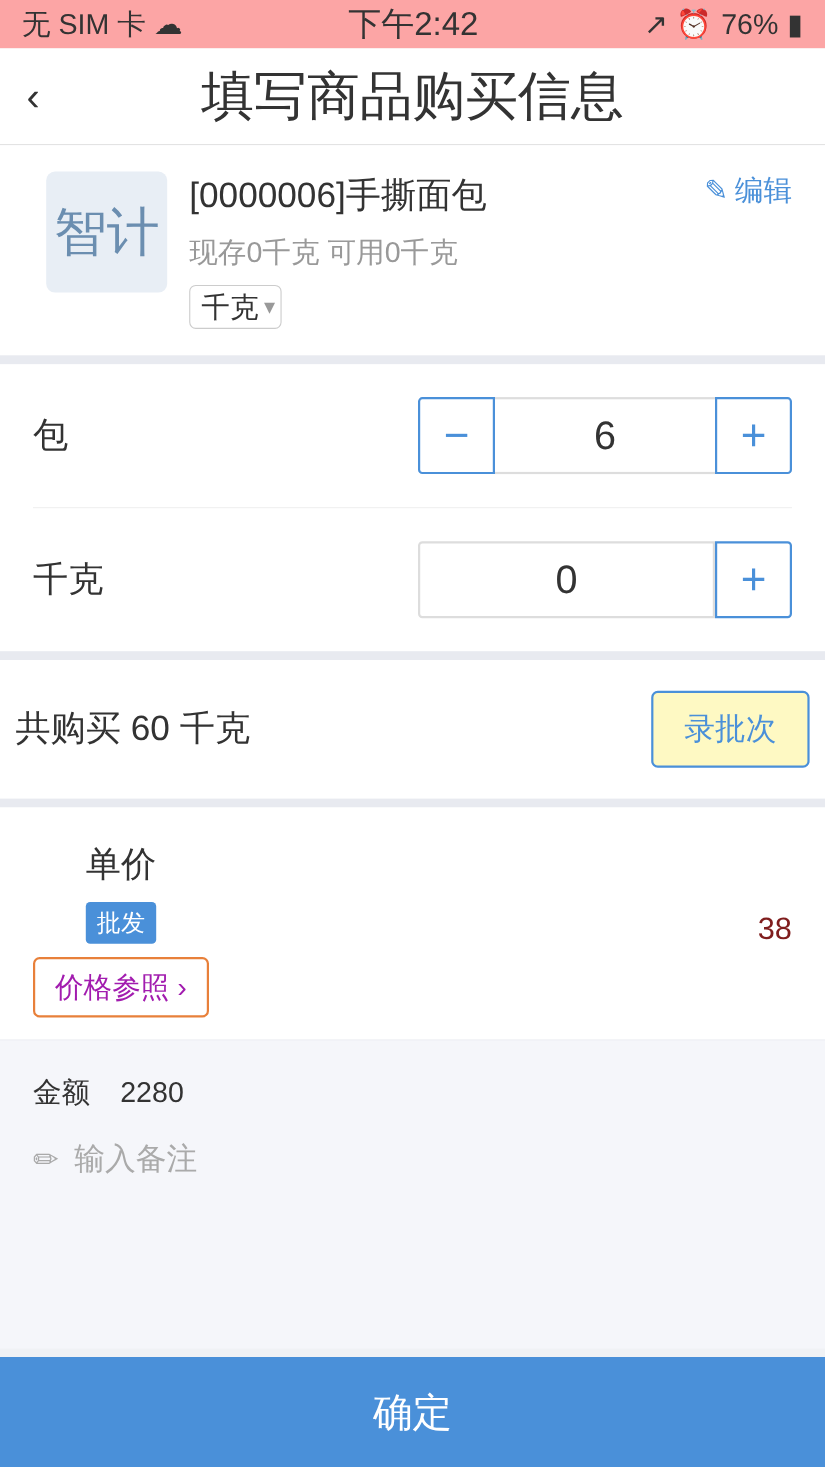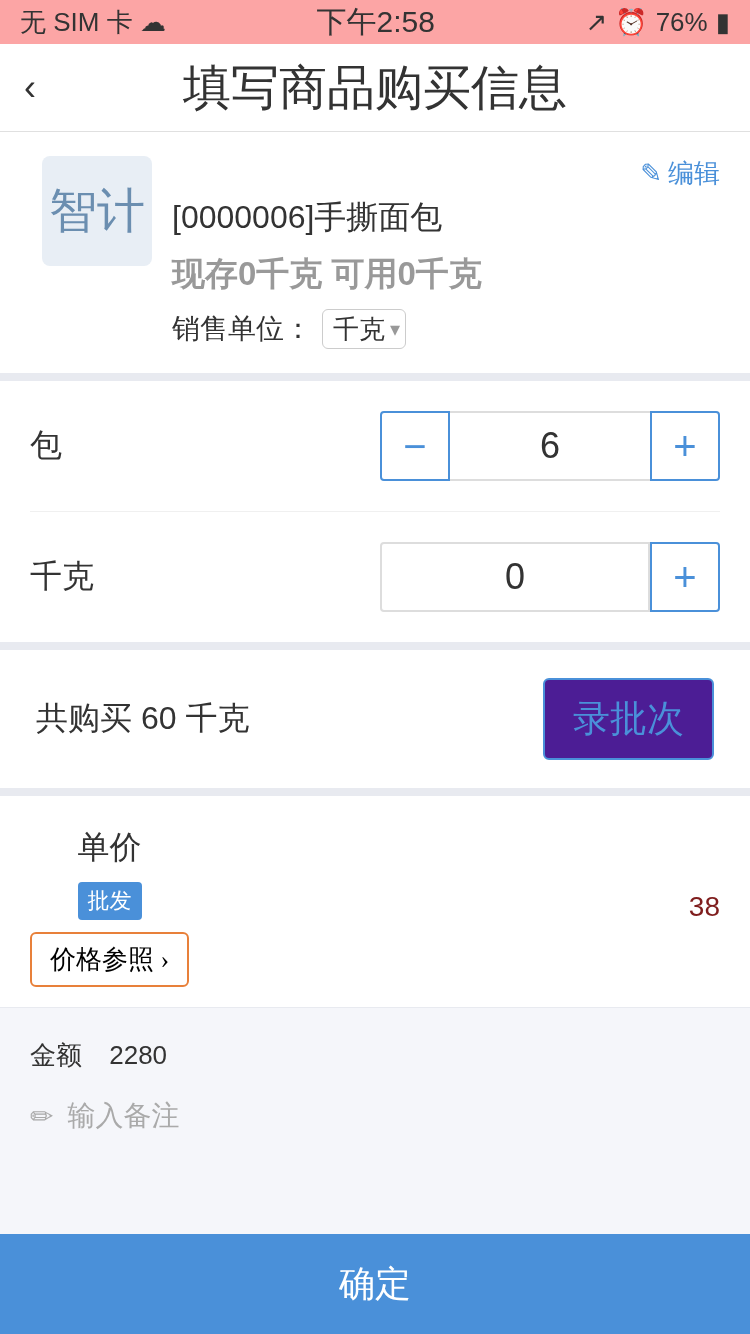--- a/index.html
+++ b/index.html
@@ -67,32 +67,31 @@
       border-radius: 8px;
       display: flex;
       align-items: center;
       justify-content: center;
       flex-shrink: 0;
     }
     .product-thumb-owl {
       font-size: 48px;
       color: #6b8eb0;
     }
-    .product-info { flex: 1; margin-top: 40px; }
+    .product-info { flex: 1; }
     .product-name {
       font-size: 32px;
       font-weight: 500;
       color: #333;
       margin-bottom: 12px;
     }
     .product-stock {
-      font-size: 33px;
+      font-size: 26px;
       color: #999;
       margin-bottom: 12px;
-      font-weight: bold;
     }
     .product-unit-row {
       display: flex;
       align-items: center;
       gap: 10px;
       font-size: 28px;
       color: #333;
     }
     .unit-select {
       border: 1px solid #ccc;
@@ -194,37 +193,37 @@
       height: 70px;
       text-align: center;
       font-size: 36px;
       color: #333;
       background: #fff;
     }
 
     
     .total-row {
       background: #fff;
-      padding: 28px 36px;
+      padding: 28px 14px;
       display: flex;
       align-items: center;
       justify-content: space-between;
       border-bottom: 8px solid #e8eaf0;
     }
     .total-text {
       font-size: 32px;
       color: #333;
     }
     .record-batch-btn {
       border: 2px solid #4a90d9;
       border-radius: 6px;
       padding: 14px 28px;
       color: #4a90d9;
-      font-size: 37px;
-      background: #4c1d95;
+      font-size: 28px;
+      background: #fef9c3;
       cursor: pointer;
     }
 
     
     .price-section {
       background: #fff;
       padding: 30px 30px 20px;
       border-bottom: 1px solid #e8eaf0;
     }
     .price-row {
@@ -247,28 +246,27 @@
       background: #4a90d9;
       color: #fff;
       font-size: 22px;
       padding: 4px 10px;
       border-radius: 4px;
     }
     .price-ref-btn {
       border: 2px solid #e8803a;
       border-radius: 6px;
       padding: 8px 18px;
-      color: #000000;
+      color: #a21caf;
       font-size: 26px;
       background: #fff;
       display: flex;
       align-items: center;
       gap: 6px;
       cursor: pointer;
-      font-family: Liberation Serif, serif;
     }
     .price-value {
       font-size: 28px;
       color: #7f1d1d;
       font-weight: 400;
     }
 
     
     .amount-section {
       background: #f5f6fa;
@@ -313,21 +311,21 @@
     
     .bottom-spacer { height: 100px; }
   </style>
 </head>
 <body>
 
 <div class="status-bar">
   <div class="status-left">
     <span>无 SIM 卡 ☁</span>
   </div>
-  <div class="status-center">下午2:58</div>
+  <div class="status-center">下午2:42</div>
   <div class="status-right">
     <span>↗</span>
     <span>⏰</span>
     <span>76%</span>
     <span>▮</span>
   </div>
 </div>
 
 <div class="nav-bar">
   <div class="nav-back">‹</div>
@@ -335,21 +333,20 @@
 </div>
 
 <div class="product-card" style="position:relative;">
   <div class="product-thumb">
     <span class="product-thumb-owl">智计</span>
   </div>
   <div class="product-info">
     <div class="product-name">[0000006]手撕面包</div>
     <div class="product-stock">现存0千克  可用0千克</div>
     <div class="product-unit-row">
-      <span>销售单位：</span>
       <div class="unit-select-wrap">
         <select class="unit-select">
           <option>千克</option>
         </select>
       </div>
     </div>
   </div>
   <div class="edit-btn">
     <span>✎</span>
     <span>编辑</span>

